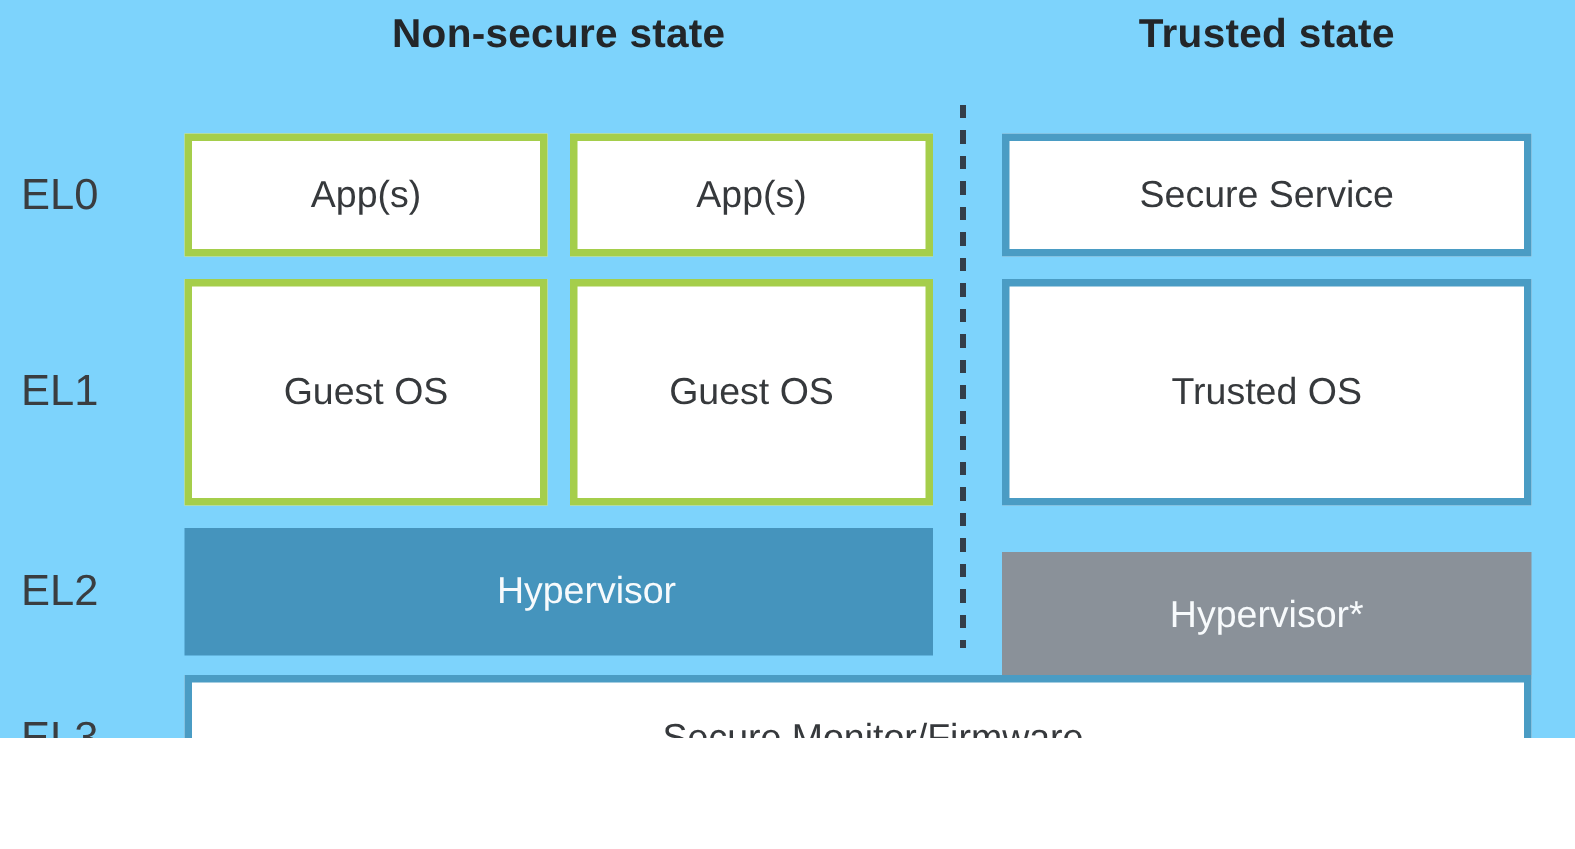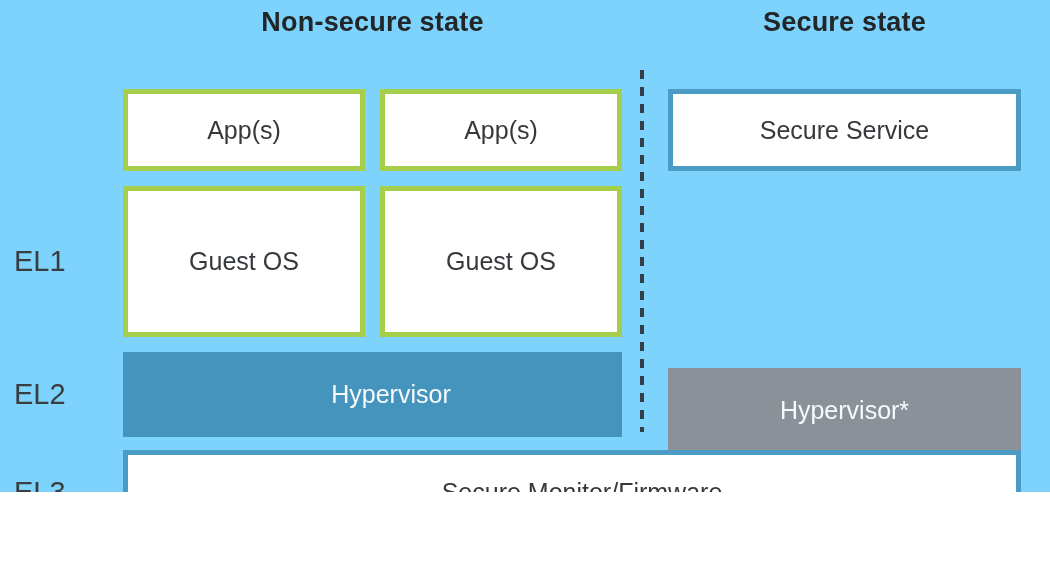--- a/index.html
+++ b/index.html
@@ -90,34 +90,36 @@
     border-radius:1px;
     opacity:0.85;
   }
 </style>
 </head>
 <body>
 
 <div class="canvas">
 
   <div class="col-header header-nonsecure">Non-secure state</div>
-  <div class="col-header header-secure">Secure state</div>
+  <div class="col-header header-secure">Trusted state</div>
 
+  <div class="el-label lbl-el0">EL0</div>
   <div class="el-label lbl-el1">EL1</div>
   <div class="el-label lbl-el2">EL2</div>
   <div class="el-label lbl-el3">EL3</div>
 
   <div class="state-divider"></div>
 
   <div class="box box-green r-el0 c-a">App(s)</div>
   <div class="box box-green r-el0 c-b">App(s)</div>
   <div class="box box-blue-outline r-el0 c-sec">Secure Service</div>
 
   <div class="box box-green r-el1 c-a">Guest OS</div>
   <div class="box box-green r-el1 c-b">Guest OS</div>
+  <div class="box box-blue-outline r-el1 c-sec">Trusted OS</div>
 
   <div class="box box-blue-fill r-el2 c-wide-ns">Hypervisor</div>
   <div class="box box-gray-fill r-el2 c-sec">Hypervisor*</div>
 
   <div class="box box-blue-outline r-el3 c-full">Secure Monitor/Firmware</div>
 
   <div class="watermark">
     <span style="width:24px;margin-right:5px"></span>
     <span style="width:26px;margin-right:26px"></span>
     <span style="width:34px;margin-right:38px"></span>

